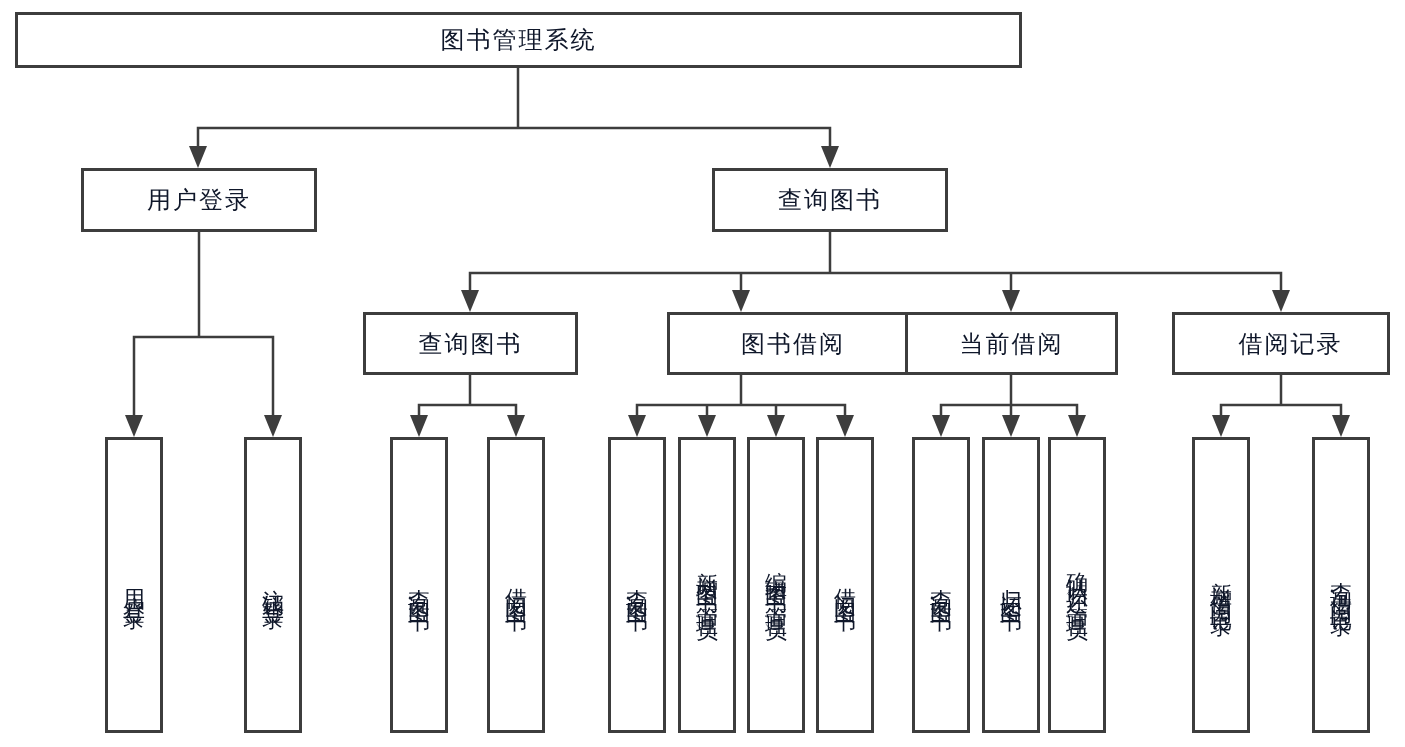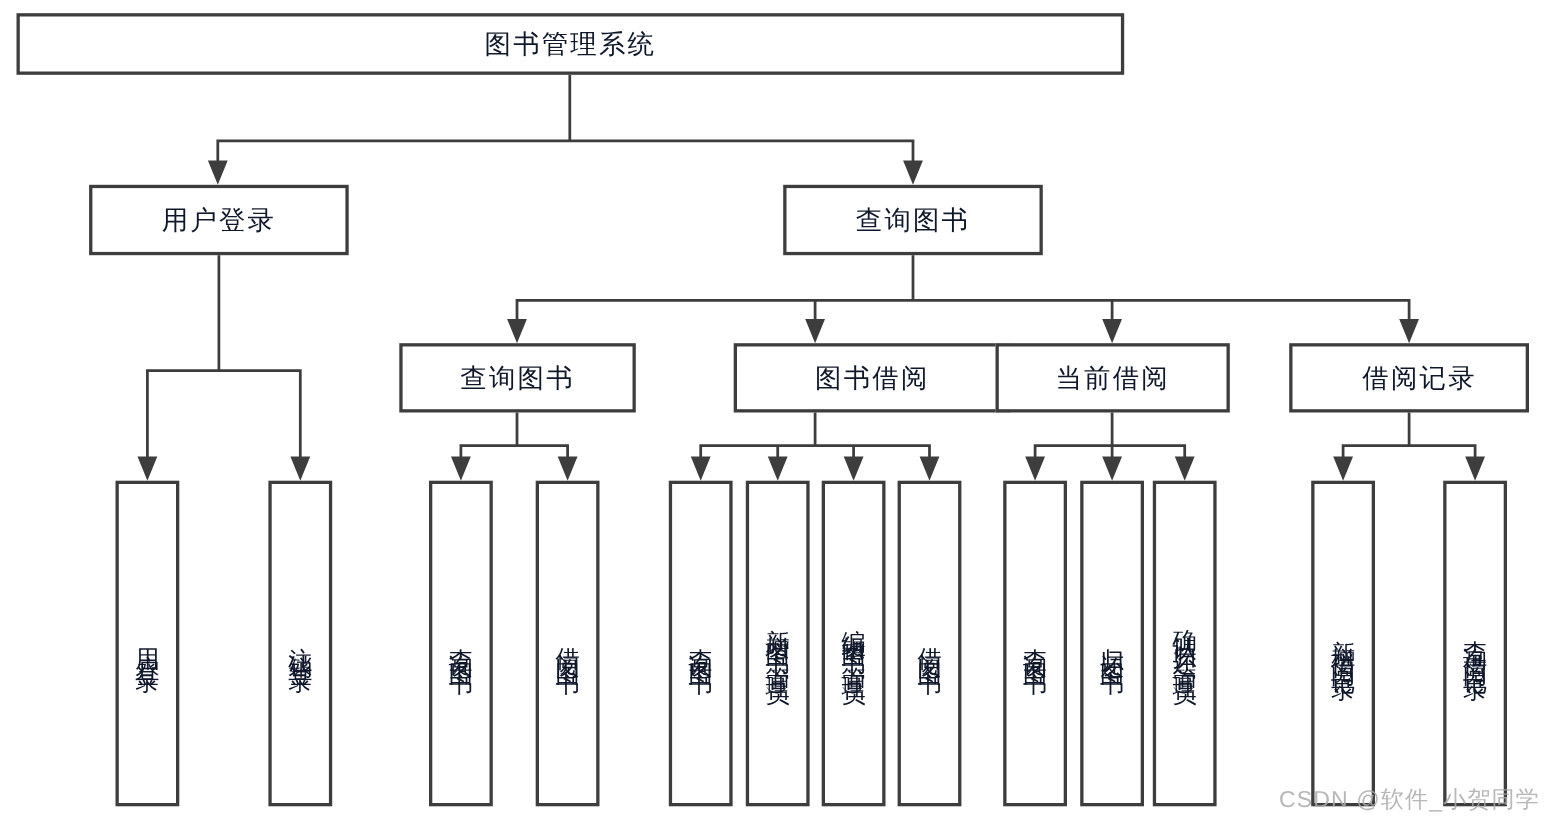--- a/index.html
+++ b/index.html
@@ -122,15 +122,14 @@
   <div class="node v-node" style="left:747px; top:437px; width:58px; height:296px;">编辑图书（管理员）</div>
   <div class="node v-node" style="left:816px; top:437px; width:58px; height:296px;">借阅图书</div>
 
   <div class="node v-node" style="left:912px; top:437px; width:58px; height:296px;">查询图书</div>
   <div class="node v-node" style="left:982px; top:437px; width:58px; height:296px;">归还图书</div>
   <div class="node v-node" style="left:1048px; top:437px; width:58px; height:296px;">确认归还（管理员）</div>
 
   <div class="node v-node" style="left:1192px; top:437px; width:58px; height:296px;">新增借阅记录</div>
   <div class="node v-node" style="left:1312px; top:437px; width:58px; height:296px;">查询借阅记录</div>
 
-  <div class="watermark">CSDN @软件_小贺同学</div>
 
 </div>
 
 </body></html>

